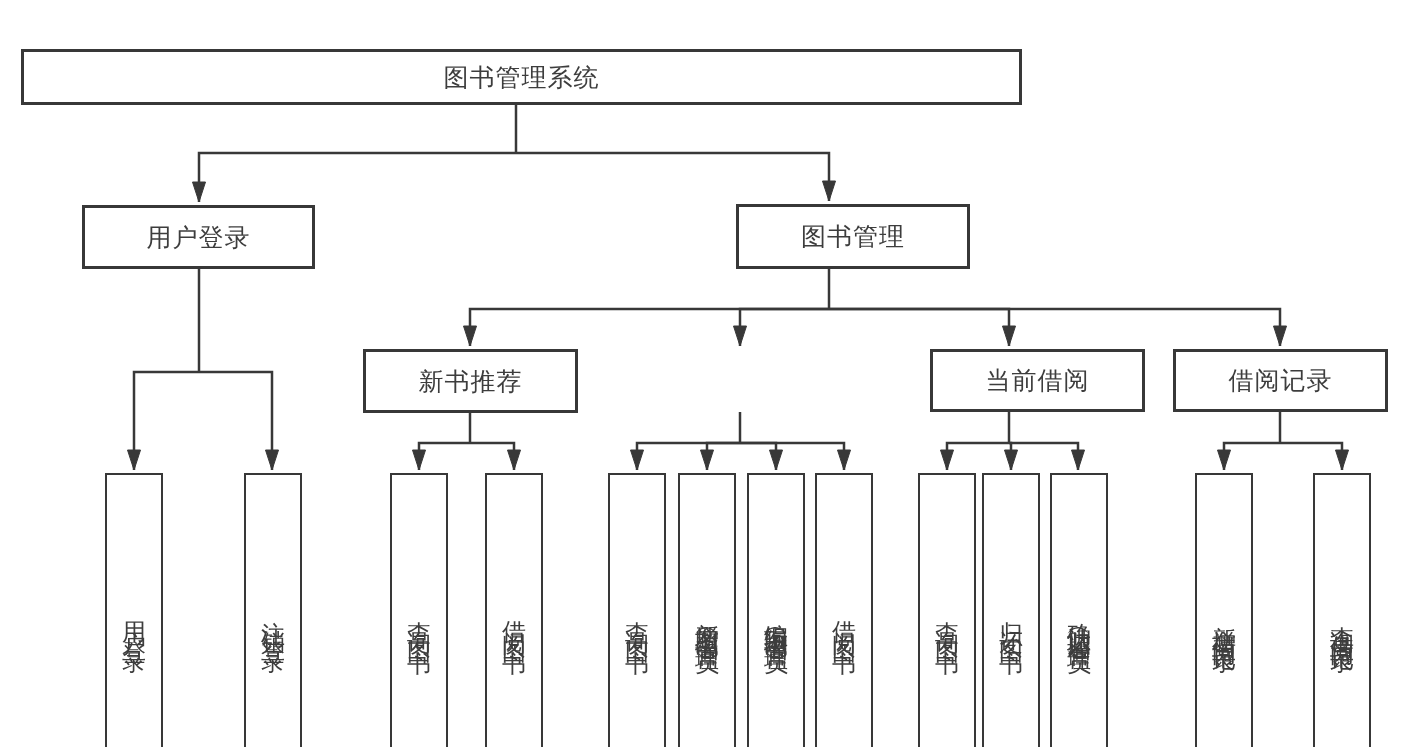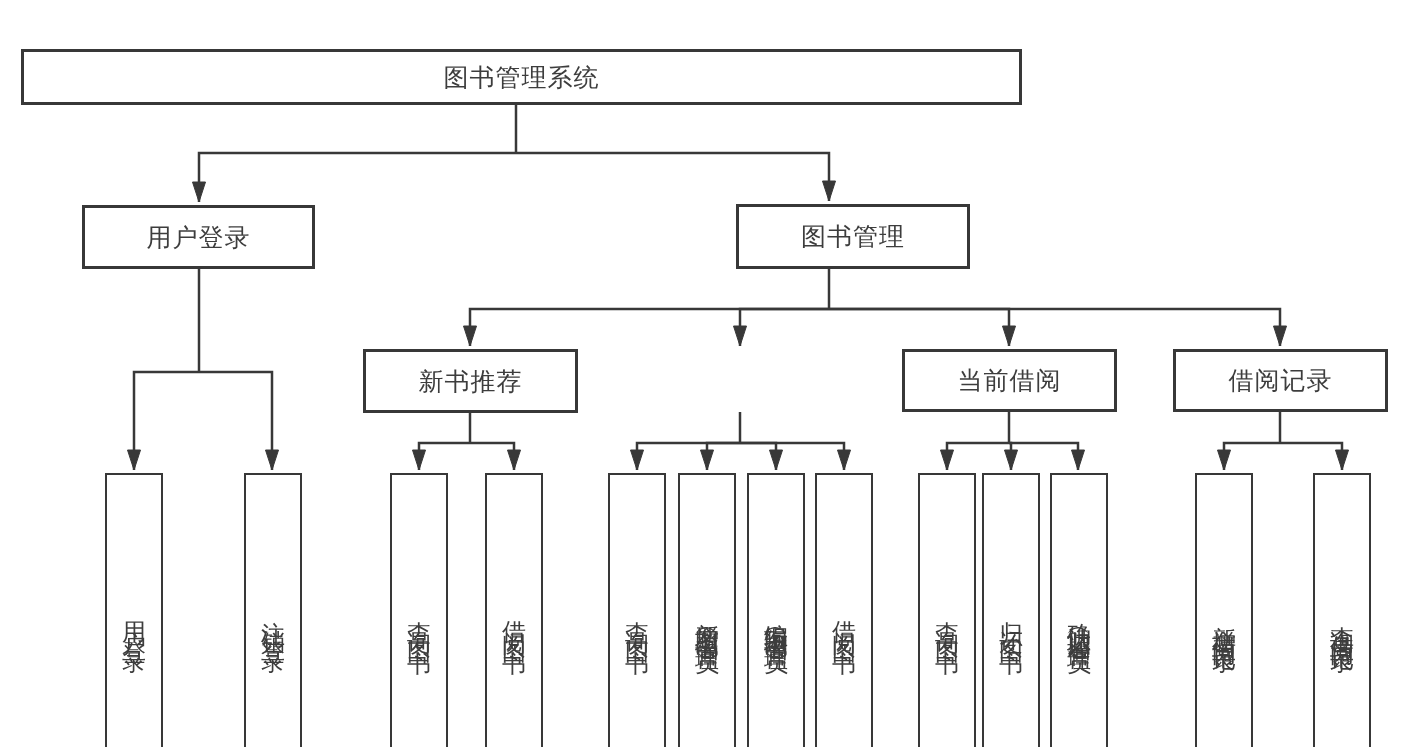--- a/index.html
+++ b/index.html
@@ -18,21 +18,21 @@
     display: flex; align-items: center; justify-content: center;
     text-align: center;
   }
   .hlabel { font-size: 25px; letter-spacing: 1px; line-height: 1; }
   .root   { left: 21px;  top: 13px;  width: 1001px; height: 56px; }
   .lvl2a  { left: 82px;  top: 169px; width: 233px;  height: 64px; }
   .lvl2b  { left: 736px; top: 168px; width: 234px;  height: 65px; }
   .lvl3   { top: 313px; width: 215px; height: 63px; }
   .l3-rec { left: 363px; height: 64px; }
   .l3-bor { left: 632px; }
-  .l3-cur { left: 902px; text-align: right; }
+  .l3-cur { left: 930px; text-align: right; }
   .l3-rcd { left: 1173px; }
   .leaf {
     top: 437px; width: 58px; height: 298px;
     border-width: 2.5px;
   }
   .leaf span {
     writing-mode: vertical-rl;
     font-size: 24px;
     letter-spacing: 10px;
     color: #3d3d3d;

